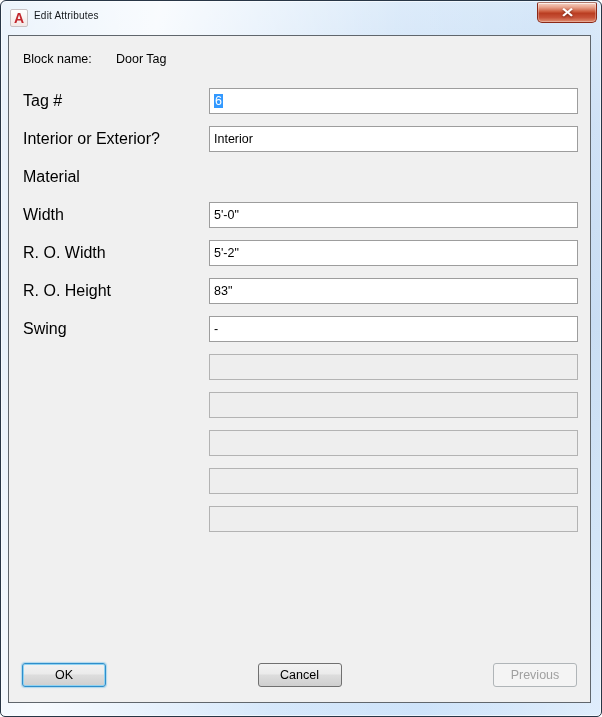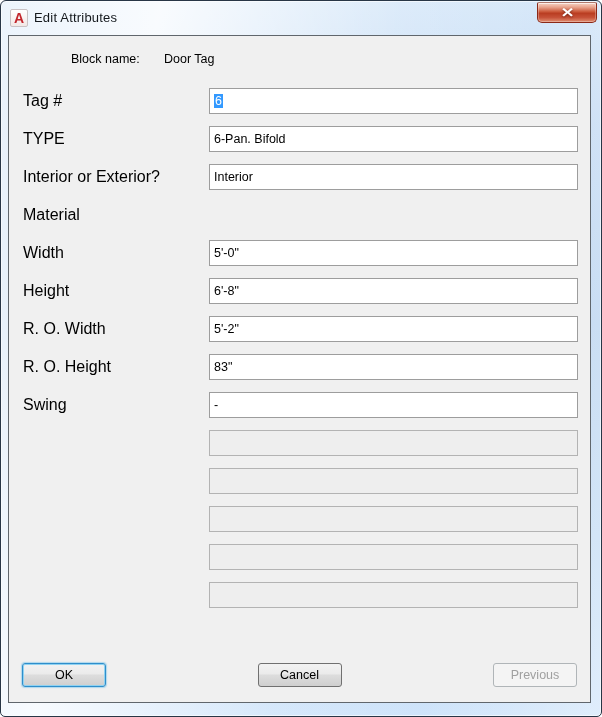--- a/index.html
+++ b/index.html
@@ -21,21 +21,21 @@
   
   .titlebar{position:absolute;top:0;left:0;right:0;height:34px;}
   .app-icon{
     position:absolute;left:9px;top:8px;width:18px;height:18px;box-sizing:border-box;
     background:linear-gradient(#ffffff,#f2e8e6);
     border:1px solid #c9c2c4;border-radius:2px;
     color:#c2262c;font-weight:bold;font-size:14px;line-height:16px;text-align:center;
   }
   .title{
     position:absolute;left:33px;top:9px;
-    font-size:13px;color:#14181c;letter-spacing:.2px;
+    font-size:10px;color:#14181c;letter-spacing:.2px;
   }
   .close-btn{
     position:absolute;right:4px;top:1px;width:60px;height:21px;box-sizing:border-box;
     border:1px solid #8b2817;border-top-color:#b0796c;
     border-radius:2px 2px 5px 5px;
     background:linear-gradient(180deg,#f6d3c4 0%,#e8a38d 22%,#cb583a 46%,#b93d22 54%,#c65138 76%,#e08f72 100%);
     box-shadow: inset 0 1px 0 rgba(255,255,255,.5), inset 0 0 0 1px rgba(255,255,255,.28);
     display:flex;align-items:center;justify-content:center;
     color:#fff;cursor:default;padding:0;
   }
@@ -43,21 +43,21 @@
     font-size:13px;font-weight:bold;line-height:1;
     text-shadow:0 1px 2px rgba(70,10,0,.65);
     transform:scaleX(1.25);
   }
   
   .client{
     position:absolute;left:7px;top:34px;right:10px;bottom:13px;box-sizing:border-box;
     background:#f0f0f0;border:1px solid #60666c;
   }
   .bn-row{position:absolute;left:14px;top:16px;height:18px;font-size:12.5px;color:#000;white-space:nowrap;}
-  .bn-label{display:inline-block;width:93px;margin-left:48px;}
+  .bn-label{display:inline-block;width:93px;}
   
   .rows{position:absolute;left:0;top:52px;right:0;}
   .row{position:relative;height:38px;}
   .row .lbl{
     position:absolute;left:14px;top:0;height:26px;line-height:26px;
     font-size:16px;color:#000;white-space:nowrap;
   }
   .row .inp{
     position:absolute;left:200px;top:0;width:369px;height:26px;box-sizing:border-box;
     background:#fff;border:1px solid #9d9d9d;
@@ -107,43 +107,35 @@
       <span class="bn-label">Block name:</span><span>Door Tag</span>
     </div>
 
     <div class="rows">
 
       <div class="row">
         <div class="lbl">Tag #</div>
         <div class="inp"><span class="sel">6</span></div>
       </div>
 
-      <div class="row">
-        <div class="lbl">TYPE</div>
-        <div class="inp">6-Pan. Bifold</div>
-      </div>
 
       <div class="row">
         <div class="lbl">Interior or Exterior?</div>
         <div class="inp">Interior</div>
       </div>
 
       <div class="row">
         <div class="lbl">Material</div>
       </div>
 
       <div class="row">
         <div class="lbl">Width</div>
         <div class="inp">5'-0"</div>
       </div>
 
-      <div class="row">
-        <div class="lbl">Height</div>
-        <div class="inp">6'-8"</div>
-      </div>
 
       <div class="row">
         <div class="lbl">R. O. Width</div>
         <div class="inp">5'-2"</div>
       </div>
 
       <div class="row">
         <div class="lbl">R. O. Height</div>
         <div class="inp">83"</div>
       </div>

